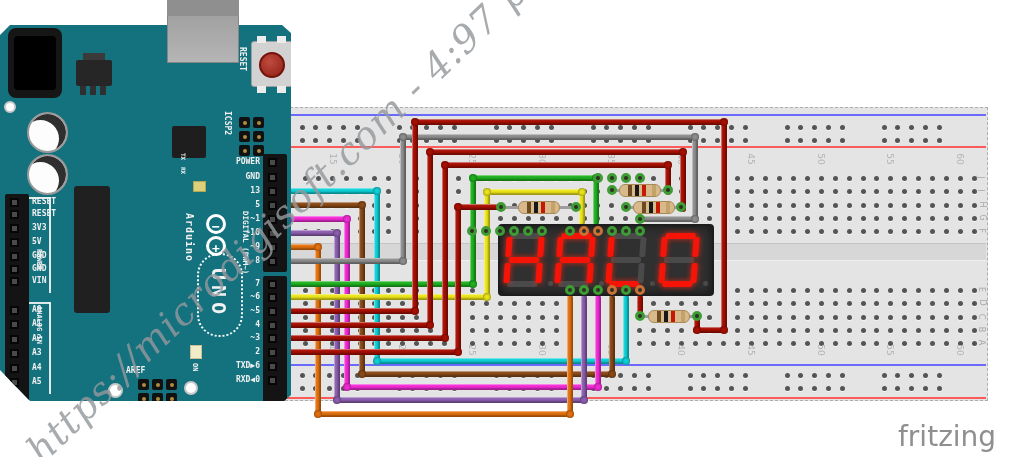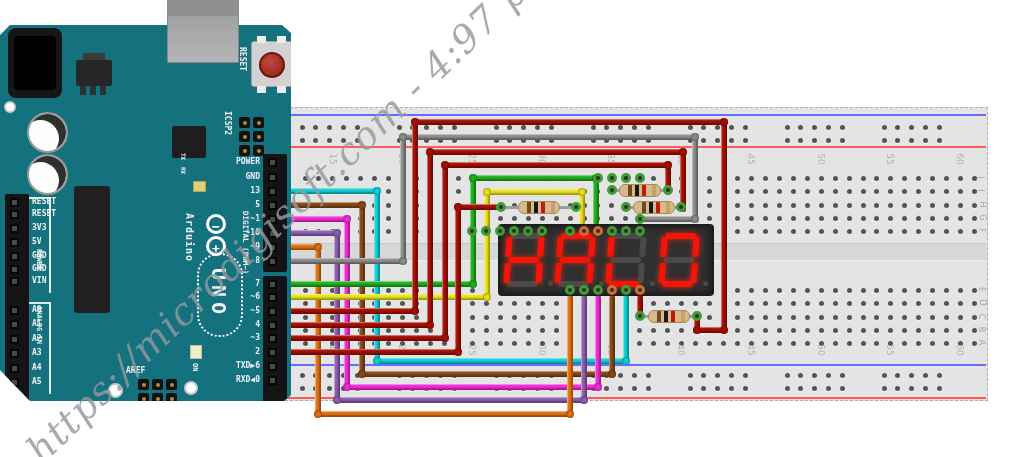--- a/index.html
+++ b/index.html
@@ -203,20 +203,21 @@
       <div class="abs icsppin" style="left: 166px; top: 354px;"></div>
       <div class="abs icspdot" style="left: 169.5px; top: 357.5px;"></div>
       <div class="abs icsppin" style="left: 166px; top: 368px;"></div>
       <div class="abs icspdot" style="left: 169.5px; top: 371.5px;"></div>
       <div class="abs" style="left: 190px; top: 320px; width: 12px; height: 14px; background: rgb(240, 236, 200); border: 1px solid rgb(201, 192, 154); z-index: 11;"></div>
       <div class="abs vtext" style="left: 191px; top: 338px; font-size: 7px; z-index: 12;">ON</div>
     </div>
   <div id="usb-port" class="abs" style="left:167px;top:0;width:72px;height:63px;background:linear-gradient(#9b9b9b,#b5b5b5);border:1px solid #858585;z-index:11;"></div>
   <div id="usb-top" class="abs" style="left:167px;top:0;width:72px;height:16px;background:#8f8f8f;z-index:12;"></div>
   <div id="watermark" class="abs">https://microdigisoft.com - 4:97 pm</div>
+  <div id="fritzing-logo" class="abs">fritzing</div>
 <div class="abs railline" style="left: 152px; top: 114px; width: 834px; background: rgb(106, 106, 255); z-index: 2;"></div>
     <div class="abs railline" style="left: 152px; top: 146px; width: 834px; background: rgb(255, 90, 90); z-index: 2;"></div>
     <div class="abs railline" style="left: 152px; top: 364px; width: 834px; background: rgb(106, 106, 255); z-index: 2;"></div>
     <div class="abs railline" style="left: 152px; top: 397px; width: 834px; background: rgb(255, 90, 90); z-index: 2;"></div>
     <div class="abs centerchannel" style="left: 152px; top: 243px; width: 834px; height: 18px;"></div>
     <div class="abs hole" style="left: 299.5px; top: 124.5px;"></div>
     <div class="abs hole" style="left: 313.45px; top: 124.5px;"></div>
     <div class="abs hole" style="left: 327.4px; top: 124.5px;"></div>
     <div class="abs hole" style="left: 341.35px; top: 124.5px;"></div>
     <div class="abs hole" style="left: 355.3px; top: 124.5px;"></div>

